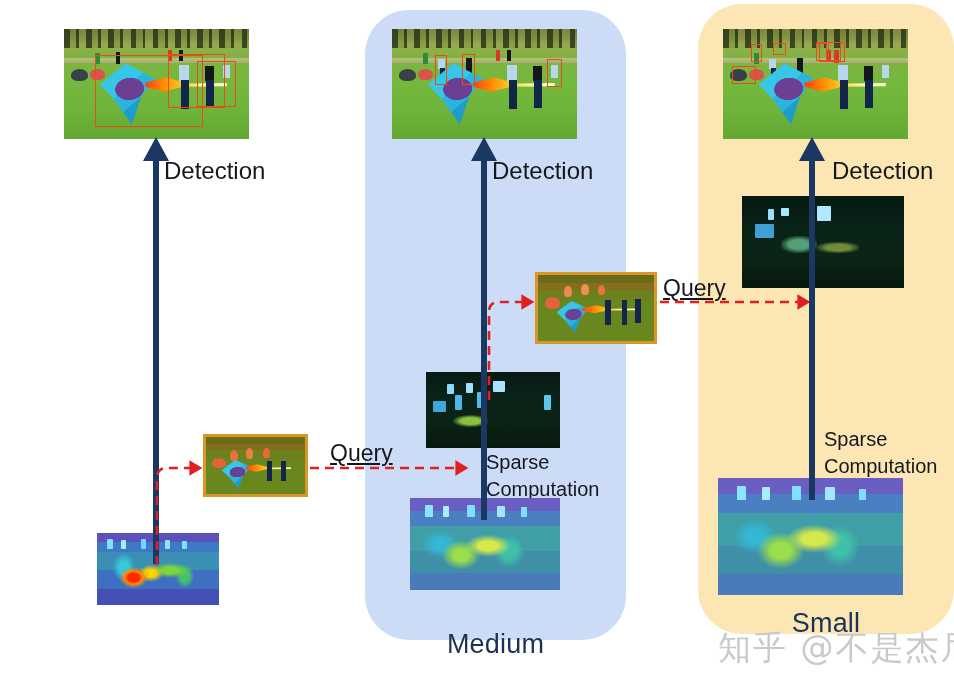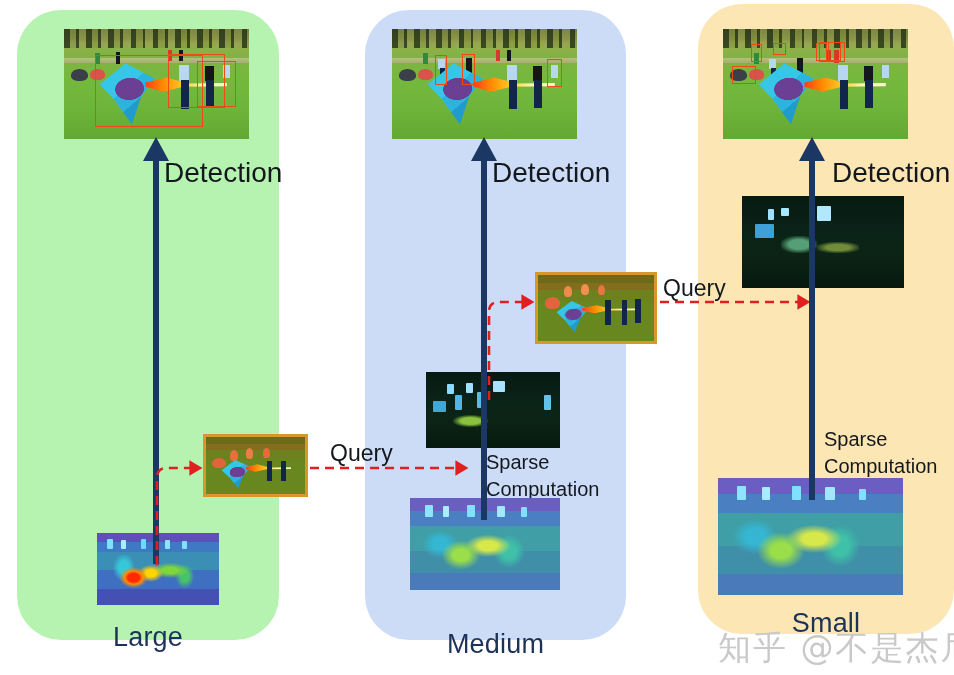--- a/index.html
+++ b/index.html
@@ -105,25 +105,25 @@
     background:
       linear-gradient(180deg,#071a12 0%, #0a2318 38%, #0b2415 65%, #07180f 100%);
   }
   .spark { position:absolute; border-radius:1px; }
 
   
   svg.overlay { position:absolute; inset:0; width:954px; height:675px; pointer-events:none; }
 
   .txt {
     position:absolute;
-    font-size:28px;
+    font-size:24px;
     color:#14181d;
     white-space:nowrap;
   }
-  .txt.query { font-size:23px; }
+  .txt.query { font-size:23px;text-decoration:underline; }
 
   .crop { position:absolute; border:3px solid #d9972a; overflow:hidden; }
   .crop-img {
     position:absolute; inset:0;
     background:
       linear-gradient(180deg,#6a6a2a 0 12%, #7d6e2f 12% 22%, #6f7f32 22% 40%, #6c8433 40% 100%);
     filter:saturate(1.3);
   }
 
   .wm {
@@ -134,23 +134,20 @@
     letter-spacing:2px;
     font-family:"DejaVu Sans", sans-serif;
     white-space:nowrap;
   }
 </style>
 </head>
 <body>
 
 <div id="stage">
 
-  <div class="panel" id="panel-large">
-    <div class="panel-label" id="label-large">Large</div>
-  </div>
   <div class="panel" id="panel-medium">
     <div class="panel-label" id="label-medium">Medium</div>
   </div>
   <div class="panel" id="panel-small">
     <div class="panel-label" id="label-small">Small</div>
   </div>
 
   <div class="tile photo" style="left:64px;top:29px;width:185px;height:110px;">
     <div class="treeline"></div>
     <div class="path"></div>

